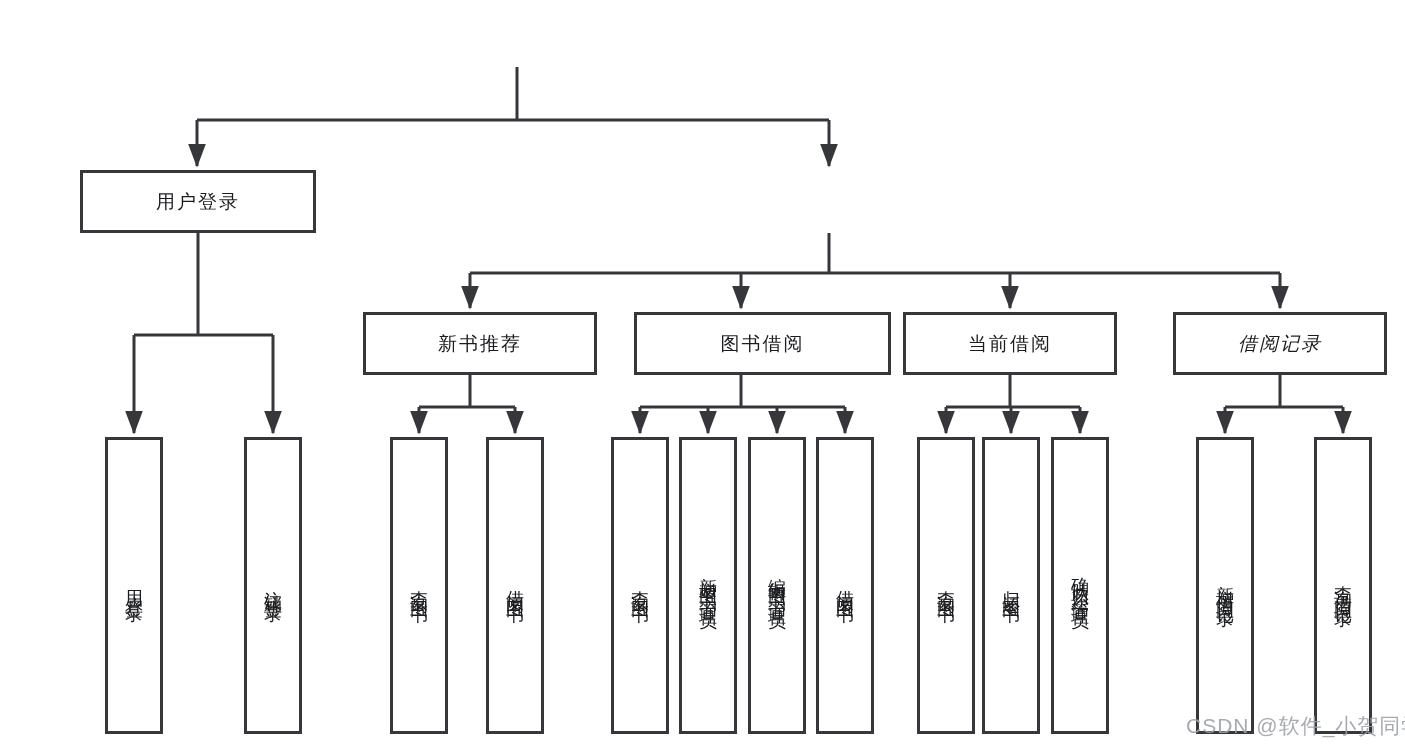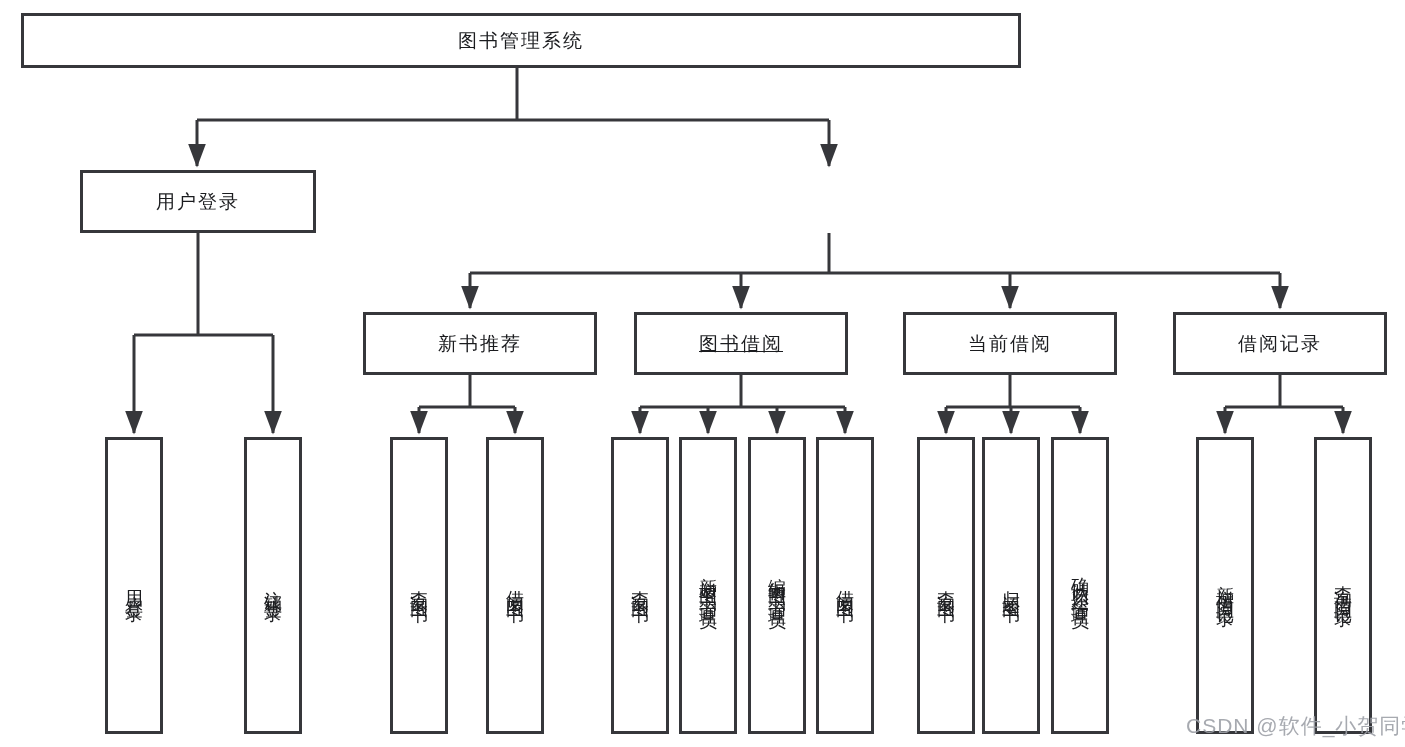--- a/index.html
+++ b/index.html
@@ -100,28 +100,27 @@
       <line x1="946" y1="407" x2="946" y2="433" marker-end="url(#ah)"></line>
       <line x1="1011" y1="407" x2="1011" y2="433" marker-end="url(#ah)"></line>
       <line x1="1080" y1="407" x2="1080" y2="433" marker-end="url(#ah)"></line>
 
       <path d="M1280 375 V407 M1225 407 H1343"></path>
       <line x1="1225" y1="407" x2="1225" y2="433" marker-end="url(#ah)"></line>
       <line x1="1343" y1="407" x2="1343" y2="433" marker-end="url(#ah)"></line>
     </g>
   </svg>
 
-  <div class="node node-h" style="left:21px; top:13px; width:1000px; height:55px;">图书管理系统</div>
 
   <div class="node node-h" style="left:80px; top:170px; width:236px; height:63px;">用户登录</div>
 
   <div class="node node-h" style="left:363px; top:312px; width:234px; height:63px;">新书推荐</div>
-  <div class="node node-h" style="left:634px; top:312px; width:214px; height:63px;text-decoration:underline;">图书借阅</div>
+  <div class="node node-h" style="left:634px; top:312px; width:257px; height:63px;">图书借阅</div>
   <div class="node node-h" style="left:903px; top:312px; width:214px; height:63px;text-align:right;">当前借阅</div>
-  <div class="node node-h" style="left:1173px; top:312px; width:214px; height:63px;">借阅记录</div>
+  <div class="node node-h" style="left:1173px; top:312px; width:214px; height:63px;font-style:italic;">借阅记录</div>
 
   <div class="node node-v" style="left:105px; top:437px; width:58px; height:297px;">用户登录</div>
   <div class="node node-v" style="left:244px; top:437px; width:58px; height:297px;">注销登录</div>
 
   <div class="node node-v" style="left:390px; top:437px; width:58px; height:297px;">查询图书</div>
   <div class="node node-v" style="left:486px; top:437px; width:58px; height:297px;">借阅图书</div>
 
   <div class="node node-v" style="left:611px; top:437px; width:58px; height:297px;">查询图书</div>
   <div class="node node-v" style="left:679px; top:437px; width:58px; height:297px;">新增图书（管理员）</div>
   <div class="node node-v" style="left:748px; top:437px; width:58px; height:297px;">编辑图书（管理员）</div>

